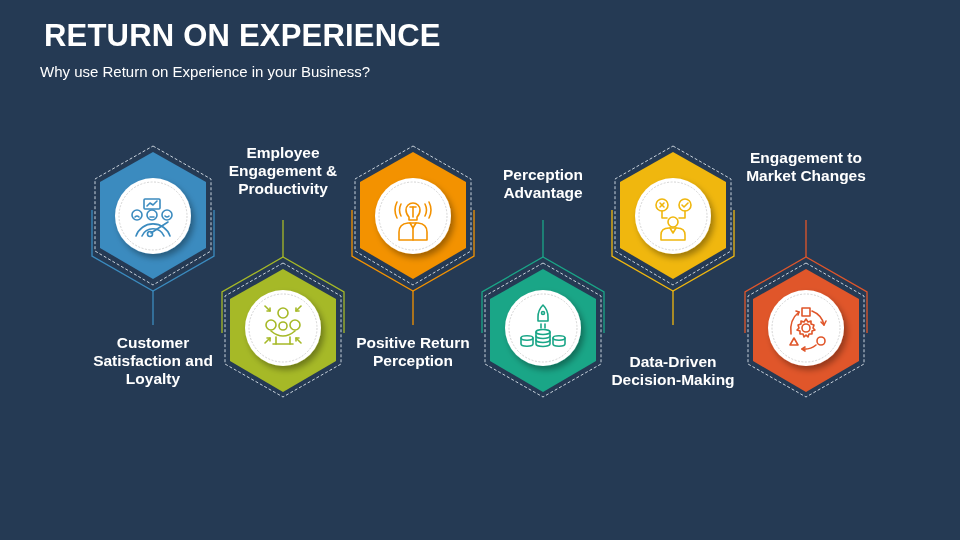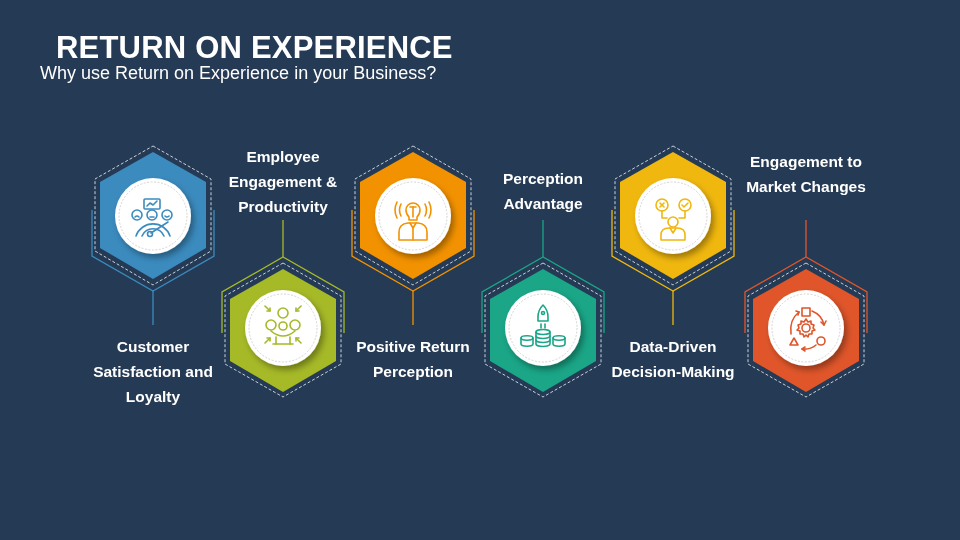--- a/index.html
+++ b/index.html
@@ -5,30 +5,30 @@
   html, body { margin: 0; padding: 0; }
   body {
     width: 960px; height: 540px; overflow: hidden;
     background: #253a54;
     font-family: "Liberation Sans", "DejaVu Sans", sans-serif;
     position: relative;
   }
   .title {
     position: absolute; left: 40px; top: 14px;
     font-size: 31px; font-weight: bold; color: #ffffff; letter-spacing: 0.2px;
-    margin: 16px;
+    margin: 4px;
   }
   .subtitle {
     position: absolute; left: 40px; top: 63px;
-    font-size: 18px; color: #ffffff; margin: 0;
+    font-size: 15px; color: #ffffff; margin: 0;
   }
   svg.stage { position: absolute; left: 0; top: 0; }
   .label {
     position: absolute; width: 150px; text-align: center;
-    color: #ffffff; font-size: 15.5px; font-weight: bold; line-height: 25px;
+    color: #ffffff; font-size: 15.5px; font-weight: bold; line-height: 18px;
   }
 </style>
 </head>
 <body>
 
 <h1 class="title">RETURN ON EXPERIENCE</h1>
 <p class="subtitle">Why use Return on Experience in your Business?</p>
 
 <svg class="stage" width="960" height="540" viewBox="0 0 960 540">
   <defs>
@@ -176,14 +176,14 @@
       <path d="M816,345 q-6,5 -14,4"></path>
         <polyline points="805,347 802,349 805,351"></polyline>
     </g>
   </g>
 </svg>
 
 <div class="label" style="left:78px; top:334px;">Customer Satisfaction and Loyalty</div>
 <div class="label" style="left:208px; top:144px;">Employee Engagement &amp; Productivity</div>
 <div class="label" style="left:338px; top:334px;">Positive Return Perception</div>
 <div class="label" style="left:468px; top:166px;">Perception Advantage</div>
-<div class="label" style="left:598px; top:334px;">Data-Driven Decision-Making</div>
+<div class="label" style="left:598px; top:353px;">Data-Driven Decision-Making</div>
 <div class="label" style="left:731px; top:149px;">Engagement to Market Changes</div>
 
 </body></html>

